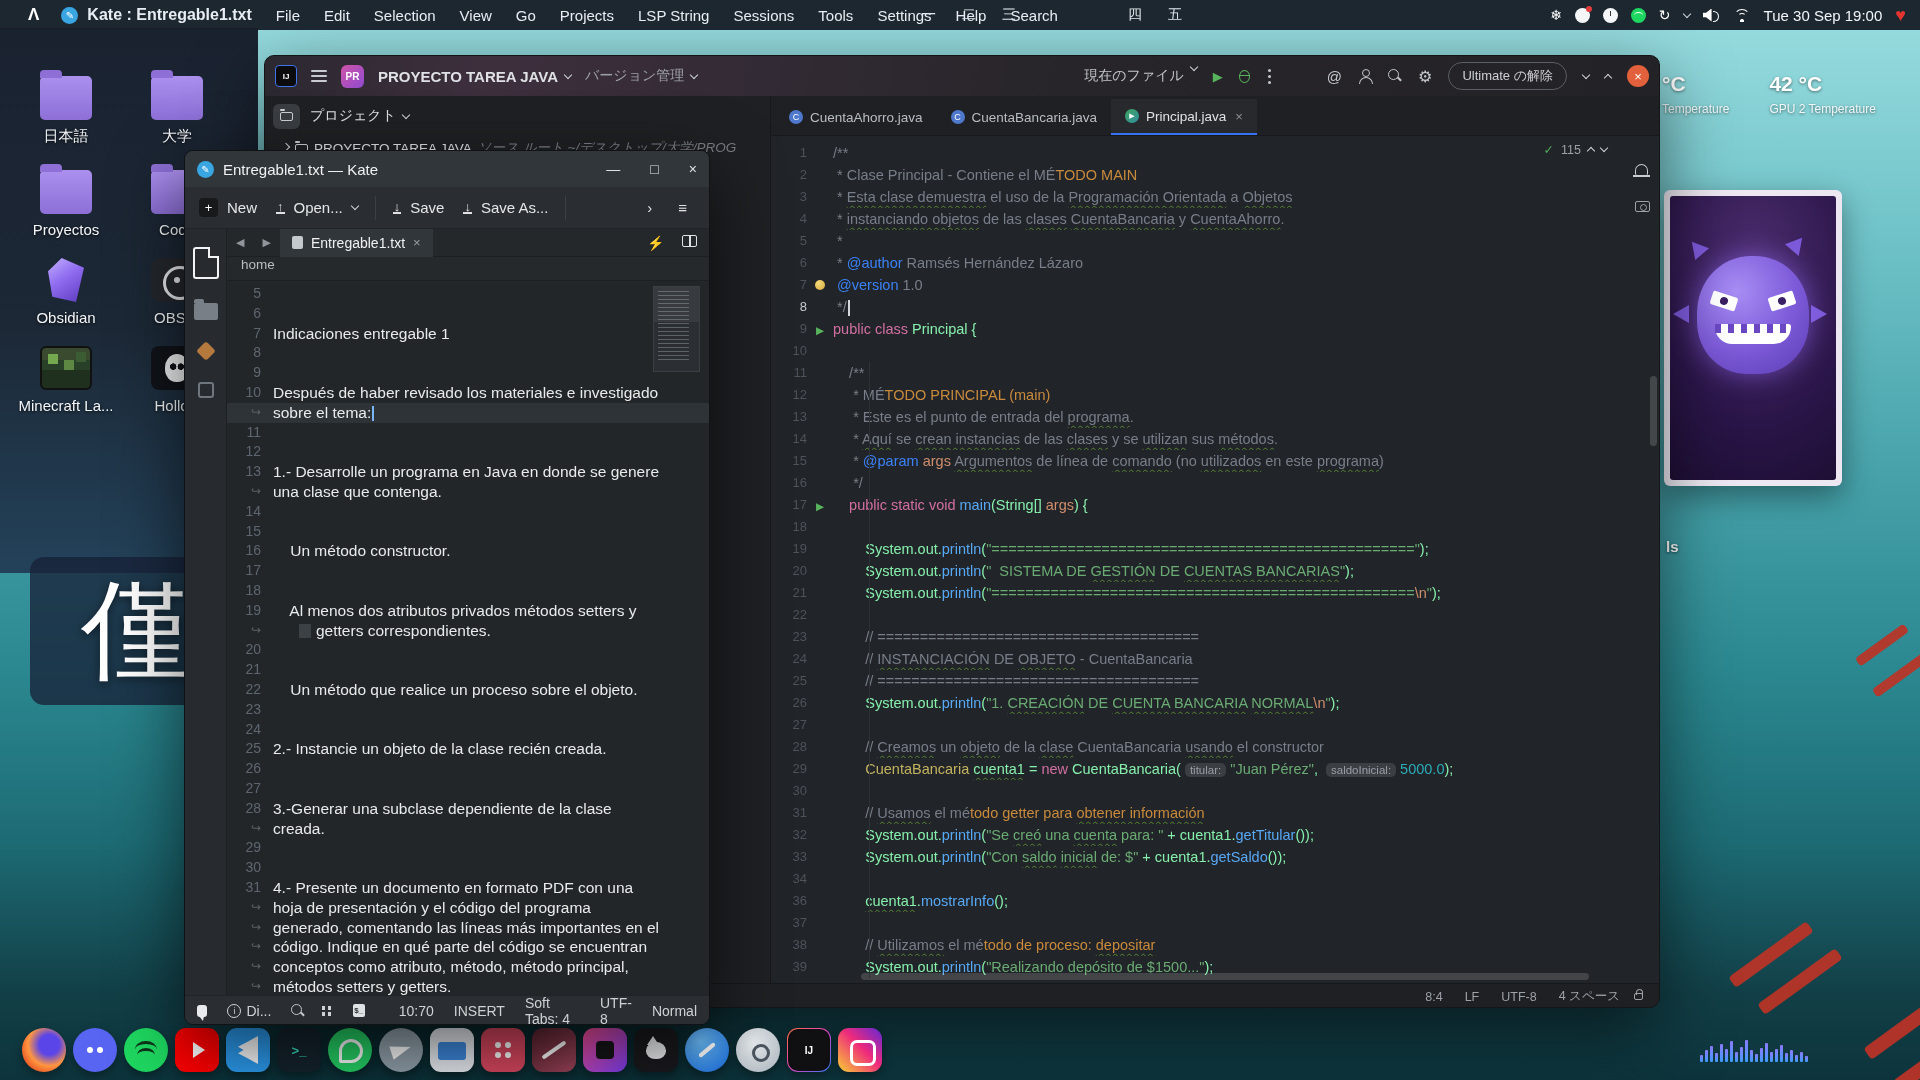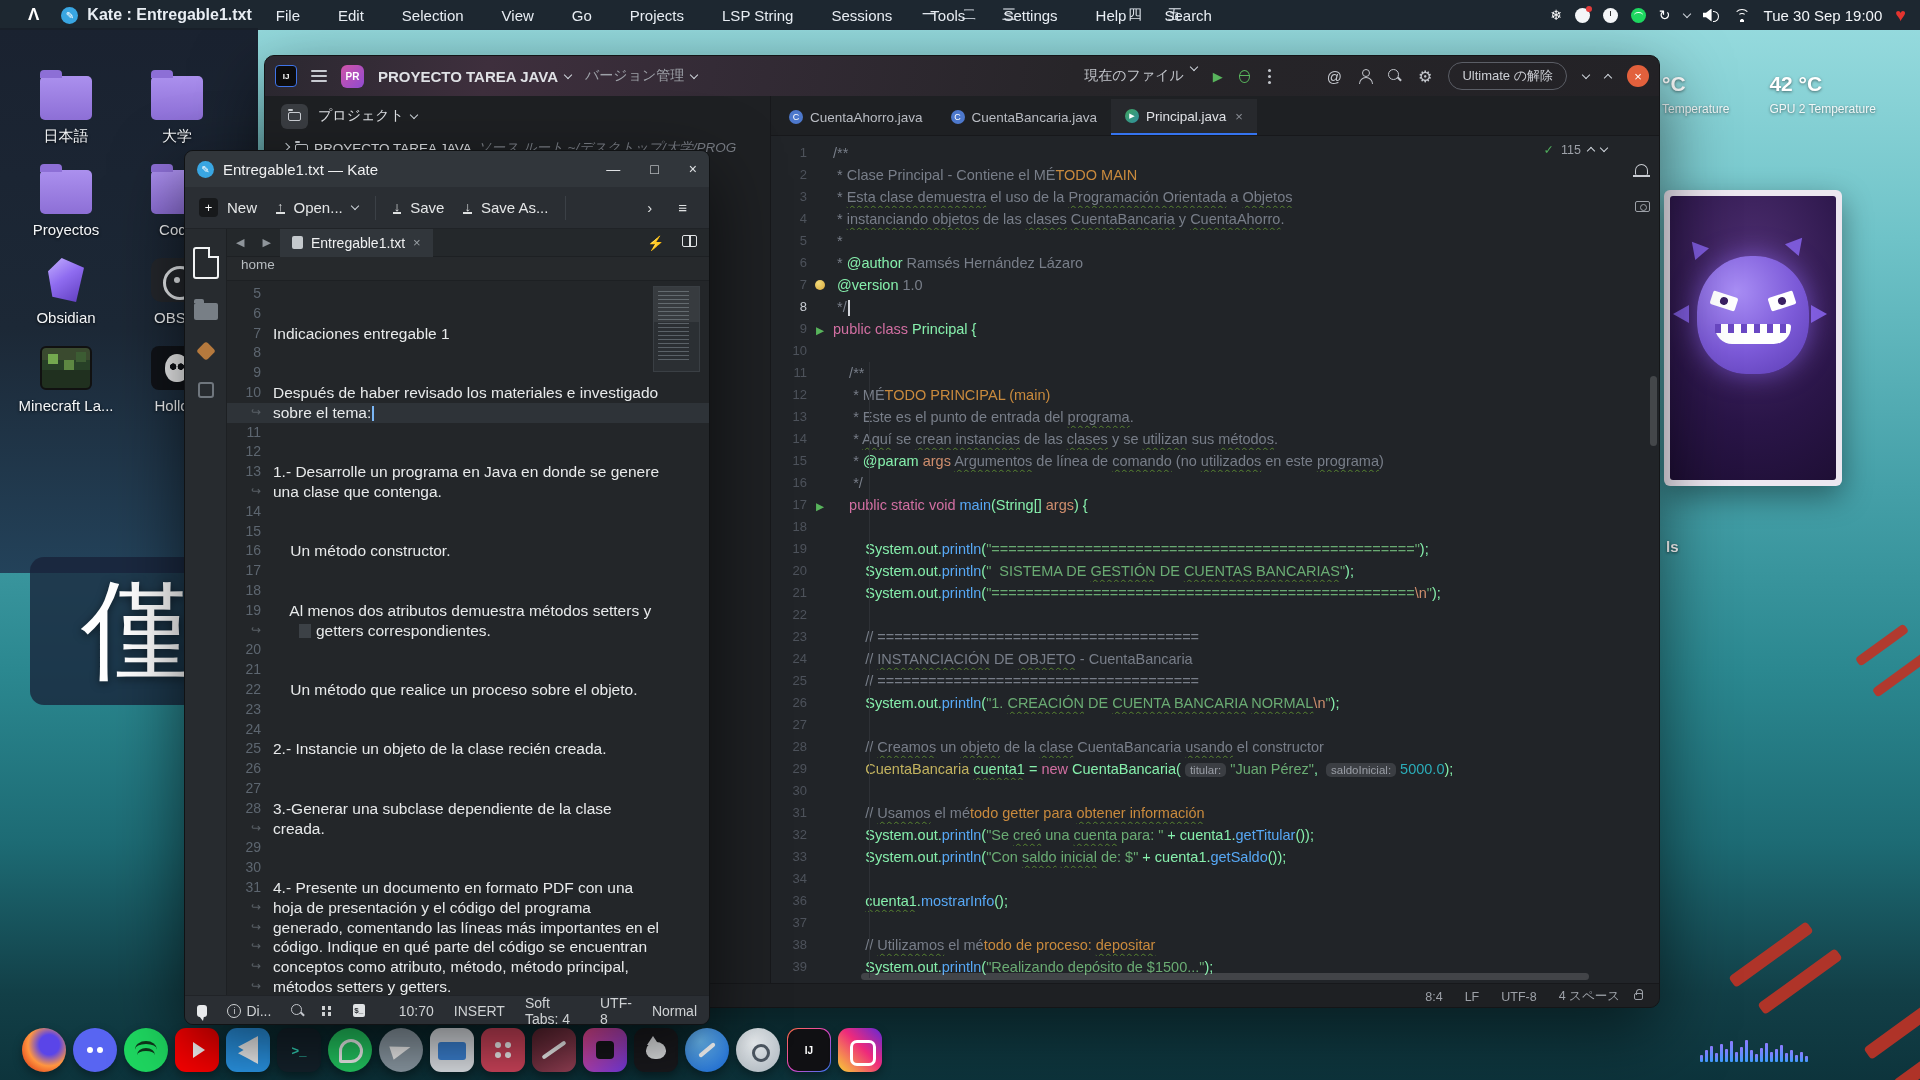--- a/index.html
+++ b/index.html
@@ -10,21 +10,21 @@
   .wp-navy{position:absolute;left:0;top:28px;width:258px;height:545px;
     background:linear-gradient(180deg,#1a2230 0%,#1c2836 55%,#23425a 100%);}
   .rs{position:absolute;background:#bd3326;border-radius:4px;transform:rotate(-36deg);opacity:.92;}
   
   .menubar{position:absolute;left:0;top:0;width:1920px;height:30px;z-index:40;
     background:rgba(24,31,41,.96);display:flex;align-items:center;color:#e8edf3;font-size:15px;}
   .mb-logo{margin-left:28px;font-size:17px;font-weight:bold;color:#fff;}
   .kate-dot{width:17px;height:17px;border-radius:50%;background:#39a6e2;margin-left:22px;
     display:flex;align-items:center;justify-content:center;color:#fff;font-size:10px;}
   .mb-title{font-weight:bold;margin-left:9px;font-size:16px;}
-  .mb-menus{display:flex;gap:38px;margin-left:24px;}
+  .mb-menus{display:flex;gap:24px;margin-left:24px;}
   .mb-item{cursor:default;}
   .mb-ws{position:absolute;display:flex;gap:26px;color:#dfe5ec;font-size:14px;}
   .mb-tray{position:absolute;right:14px;display:flex;align-items:center;gap:13px;}
   .tray-ic{color:#fff;font-size:14px;line-height:1;}
   .t-disc{width:15px;height:15px;border-radius:50%;background:#f4f6f8;position:relative;}
   .t-disc::after{content:"";position:absolute;right:-2px;top:-2px;width:6px;height:6px;border-radius:50%;background:#e23c3c;}
   .t-clock{width:15px;height:15px;border-radius:50%;background:#f4f6f8;position:relative;}
   .t-clock::after{content:"";position:absolute;left:7px;top:3px;width:1.5px;height:5px;background:#333;}
   .t-spot{width:15px;height:15px;border-radius:50%;background:#1ed760;position:relative;}
   .t-spot::after{content:"";position:absolute;left:3px;top:4px;width:9px;height:6px;border-top:1.6px solid #fff;border-radius:50%;}
@@ -110,21 +110,21 @@
   .person::after{content:"";position:absolute;left:1px;top:8px;width:12px;height:6px;border:1.5px solid #c3c6cc;border-bottom:none;border-radius:7px 7px 0 0;}
   .search-i{position:relative;width:14px;height:14px;}
   .search-i::before{content:"";position:absolute;left:0;top:0;width:9px;height:9px;border:1.6px solid #c3c6cc;border-radius:50%;}
   .search-i::after{content:"";position:absolute;left:9px;top:9px;width:5px;height:1.6px;background:#c3c6cc;transform:rotate(45deg);}
   .gear{font-size:16px;color:#c3c6cc;font-family:"DejaVu Sans",sans-serif;}
   .ult-pill{border:1px solid #5b5e66;border-radius:14px;padding:4px 13px;font-size:13px;color:#ced0d6;}
   .ij-close{width:22px;height:22px;border-radius:50%;background:#e2603c;color:#fff;font-size:13px;
     display:flex;align-items:center;justify-content:center;}
   .ij-body{display:flex;height:887px;}
   .ij-project{width:506px;background:#1e2023;border-right:1px solid #17181b;}
-  .ij-proj-head{height:40px;display:flex;align-items:center;gap:10px;padding:10px 8px;margin-left:8px;}
+  .ij-proj-head{height:40px;display:flex;align-items:center;gap:10px;padding:10px 8px;}
   .fold-btn{width:27px;height:25px;background:#3a3d42;border-radius:6px;display:flex;align-items:center;justify-content:center;}
   .fold-ic{width:13px;height:9px;border:1.5px solid #cdd0d5;border-radius:2px;position:relative;}
   .fold-ic::before{content:"";position:absolute;left:-1px;top:-3.5px;width:5px;height:2px;background:#cdd0d5;border-radius:1px;}
   .ij-proj-title{font-size:14px;color:#dfe1e5;display:flex;align-items:center;gap:7px;}
   .ij-tree{display:flex;align-items:center;gap:6px;padding:3px 8px 3px 18px;font-size:13.5px;white-space:nowrap;overflow:hidden;}
   .tree-name{color:#dfe1e5;}
   .tree-ann{color:#7a7e86;font-style:italic;}
   .ij-editor-col{flex:1;display:flex;flex-direction:column;position:relative;background:#212428;}
   .ij-tabs{height:40px;display:flex;align-items:flex-end;background:#1e2023;border-bottom:1px solid #17181b;padding-left:4px;}
   .ij-tab{height:36px;display:flex;align-items:center;gap:7px;padding:0 14px;font-size:13.5px;color:#b9bcc3;}
@@ -136,21 +136,21 @@
     font-family:"DejaVu Sans Mono","Liberation Mono",monospace;font-size:14.5px;}
   .ij-row{display:flex;height:22px;line-height:22px;white-space:pre;}
   .ij-ln{width:36px;text-align:right;color:#4d525b;font-size:13px;flex:none;}
   .ij-ln.cur{color:#c8ccd2;}
   .ij-gi{width:26px;flex:none;text-align:center;}
   .gi-run{color:#58b45c;font-size:10.5px;}
   .gi-bulb{display:inline-block;width:10px;height:10px;border-radius:50%;background:radial-gradient(circle at 35% 30%,#f2da7a,#d9a93c);margin-top:6px;}
   .ij-code{flex:1;overflow:hidden;}
   .tk-c,.tk-csp{color:#787e89;}
   .tk-td,.tk-tdsp{color:#c98a3d;}
-  .tk-tag{color:#86efac;}
+  .tk-tag{color:#3b82f6;}
   .tk-kw{color:#d26fa2;}
   .tk-mth{color:#57a8f5;}
   .tk-pl,.tk-plsp{color:#86efac;text-align:right;}
   .tk-str,.tk-ssp{color:#6aab73;}
   .tk-esc{color:#cf8e6d;}
   .tk-num{color:#2bacb8;}
   .tk-cls{color:#c3b35f;}
   .tk-prm{color:#cf8e6d;}
   .tk-inl{background:#3b3e43;color:#9a9ea6;border-radius:5px;padding:1px 5px;font-size:11.5px;font-family:"Liberation Sans",sans-serif;}
   .tk-csp,.tk-ssp,.tk-tdsp,.tk-plsp{text-decoration:underline;text-decoration-style:wavy;text-decoration-color:#56842e;text-decoration-thickness:1px;text-underline-offset:3px;}
@@ -657,21 +657,21 @@
             <div class="k-row">
               <span class="k-ln">17</span>
               <span class="k-text"></span>
             </div>
             <div class="k-row">
               <span class="k-ln">18</span>
               <span class="k-text"></span>
             </div>
             <div class="k-row">
               <span class="k-ln">19</span>
-              <span class="k-text">    Al menos dos atributos demuestra métodos setters y</span>
+              <span class="k-text">    Al menos dos atributos privados métodos setters y</span>
             </div>
             <div class="k-row">
               <span class="k-ln wrapmark">↪</span>
               <span class="k-text"><span class="wmark"></span>getters correspondientes.</span>
             </div>
             <div class="k-row">
               <span class="k-ln">20</span>
               <span class="k-text"></span>
             </div>
             <div class="k-row">

